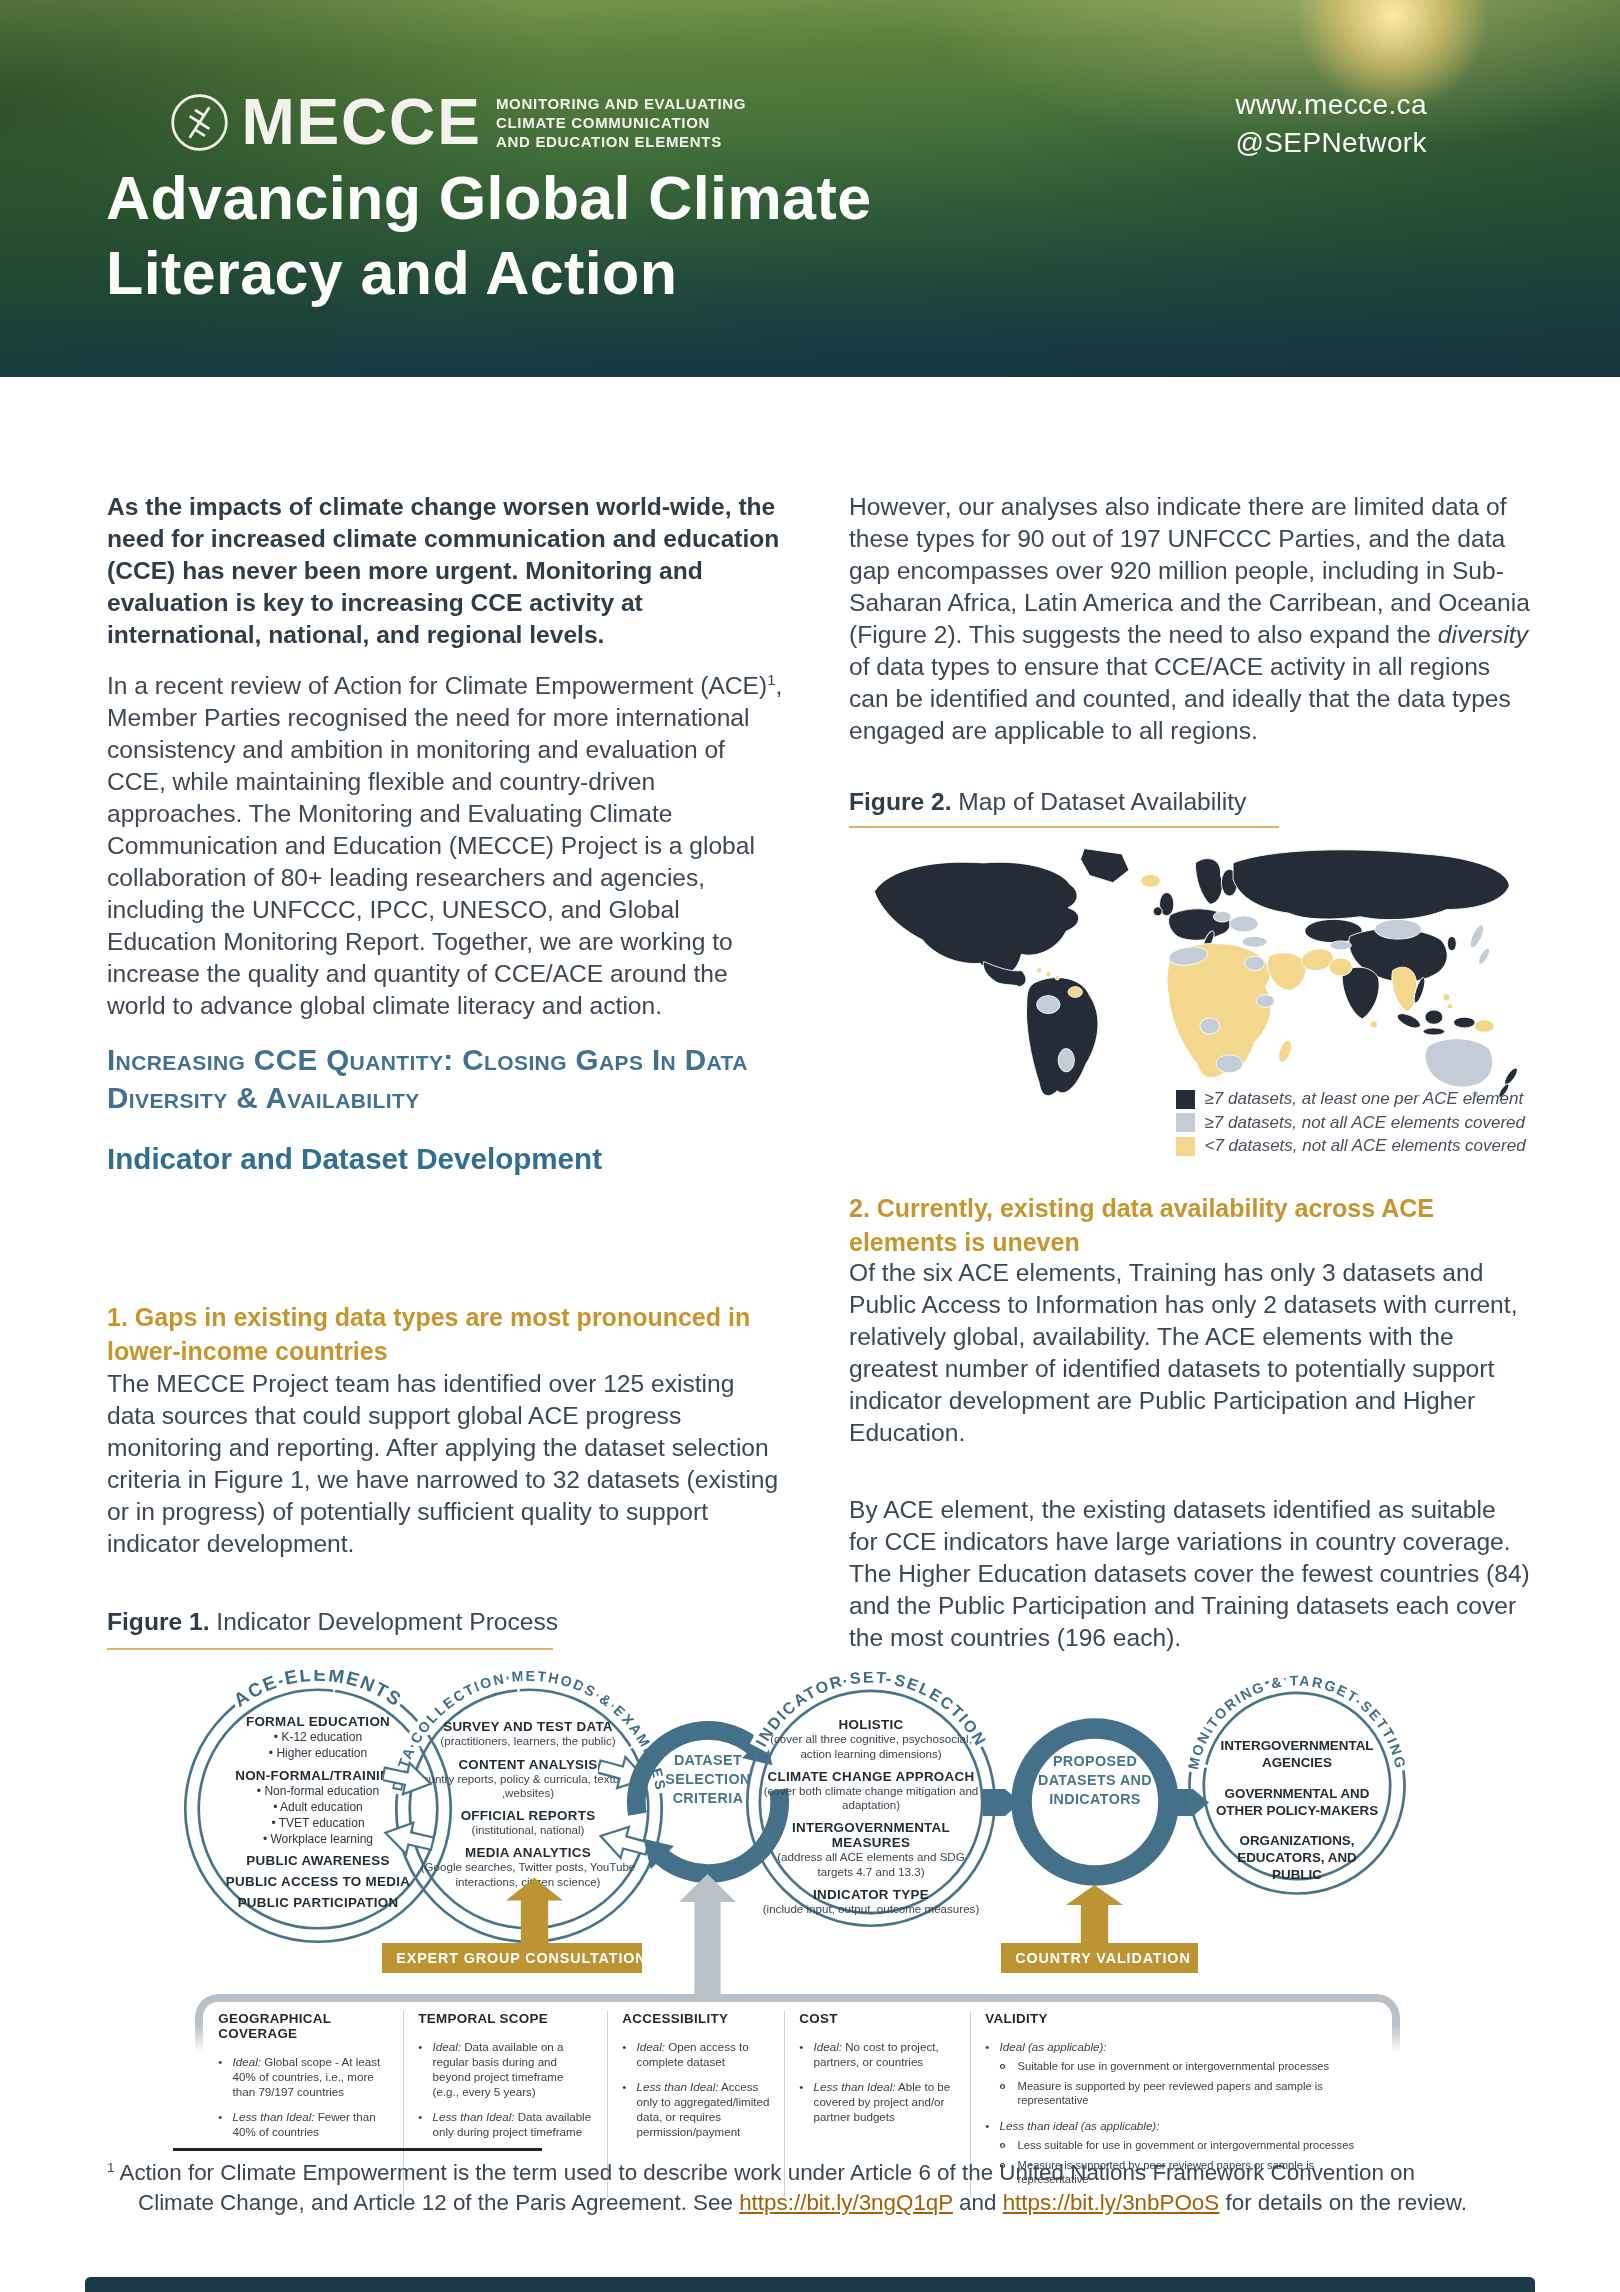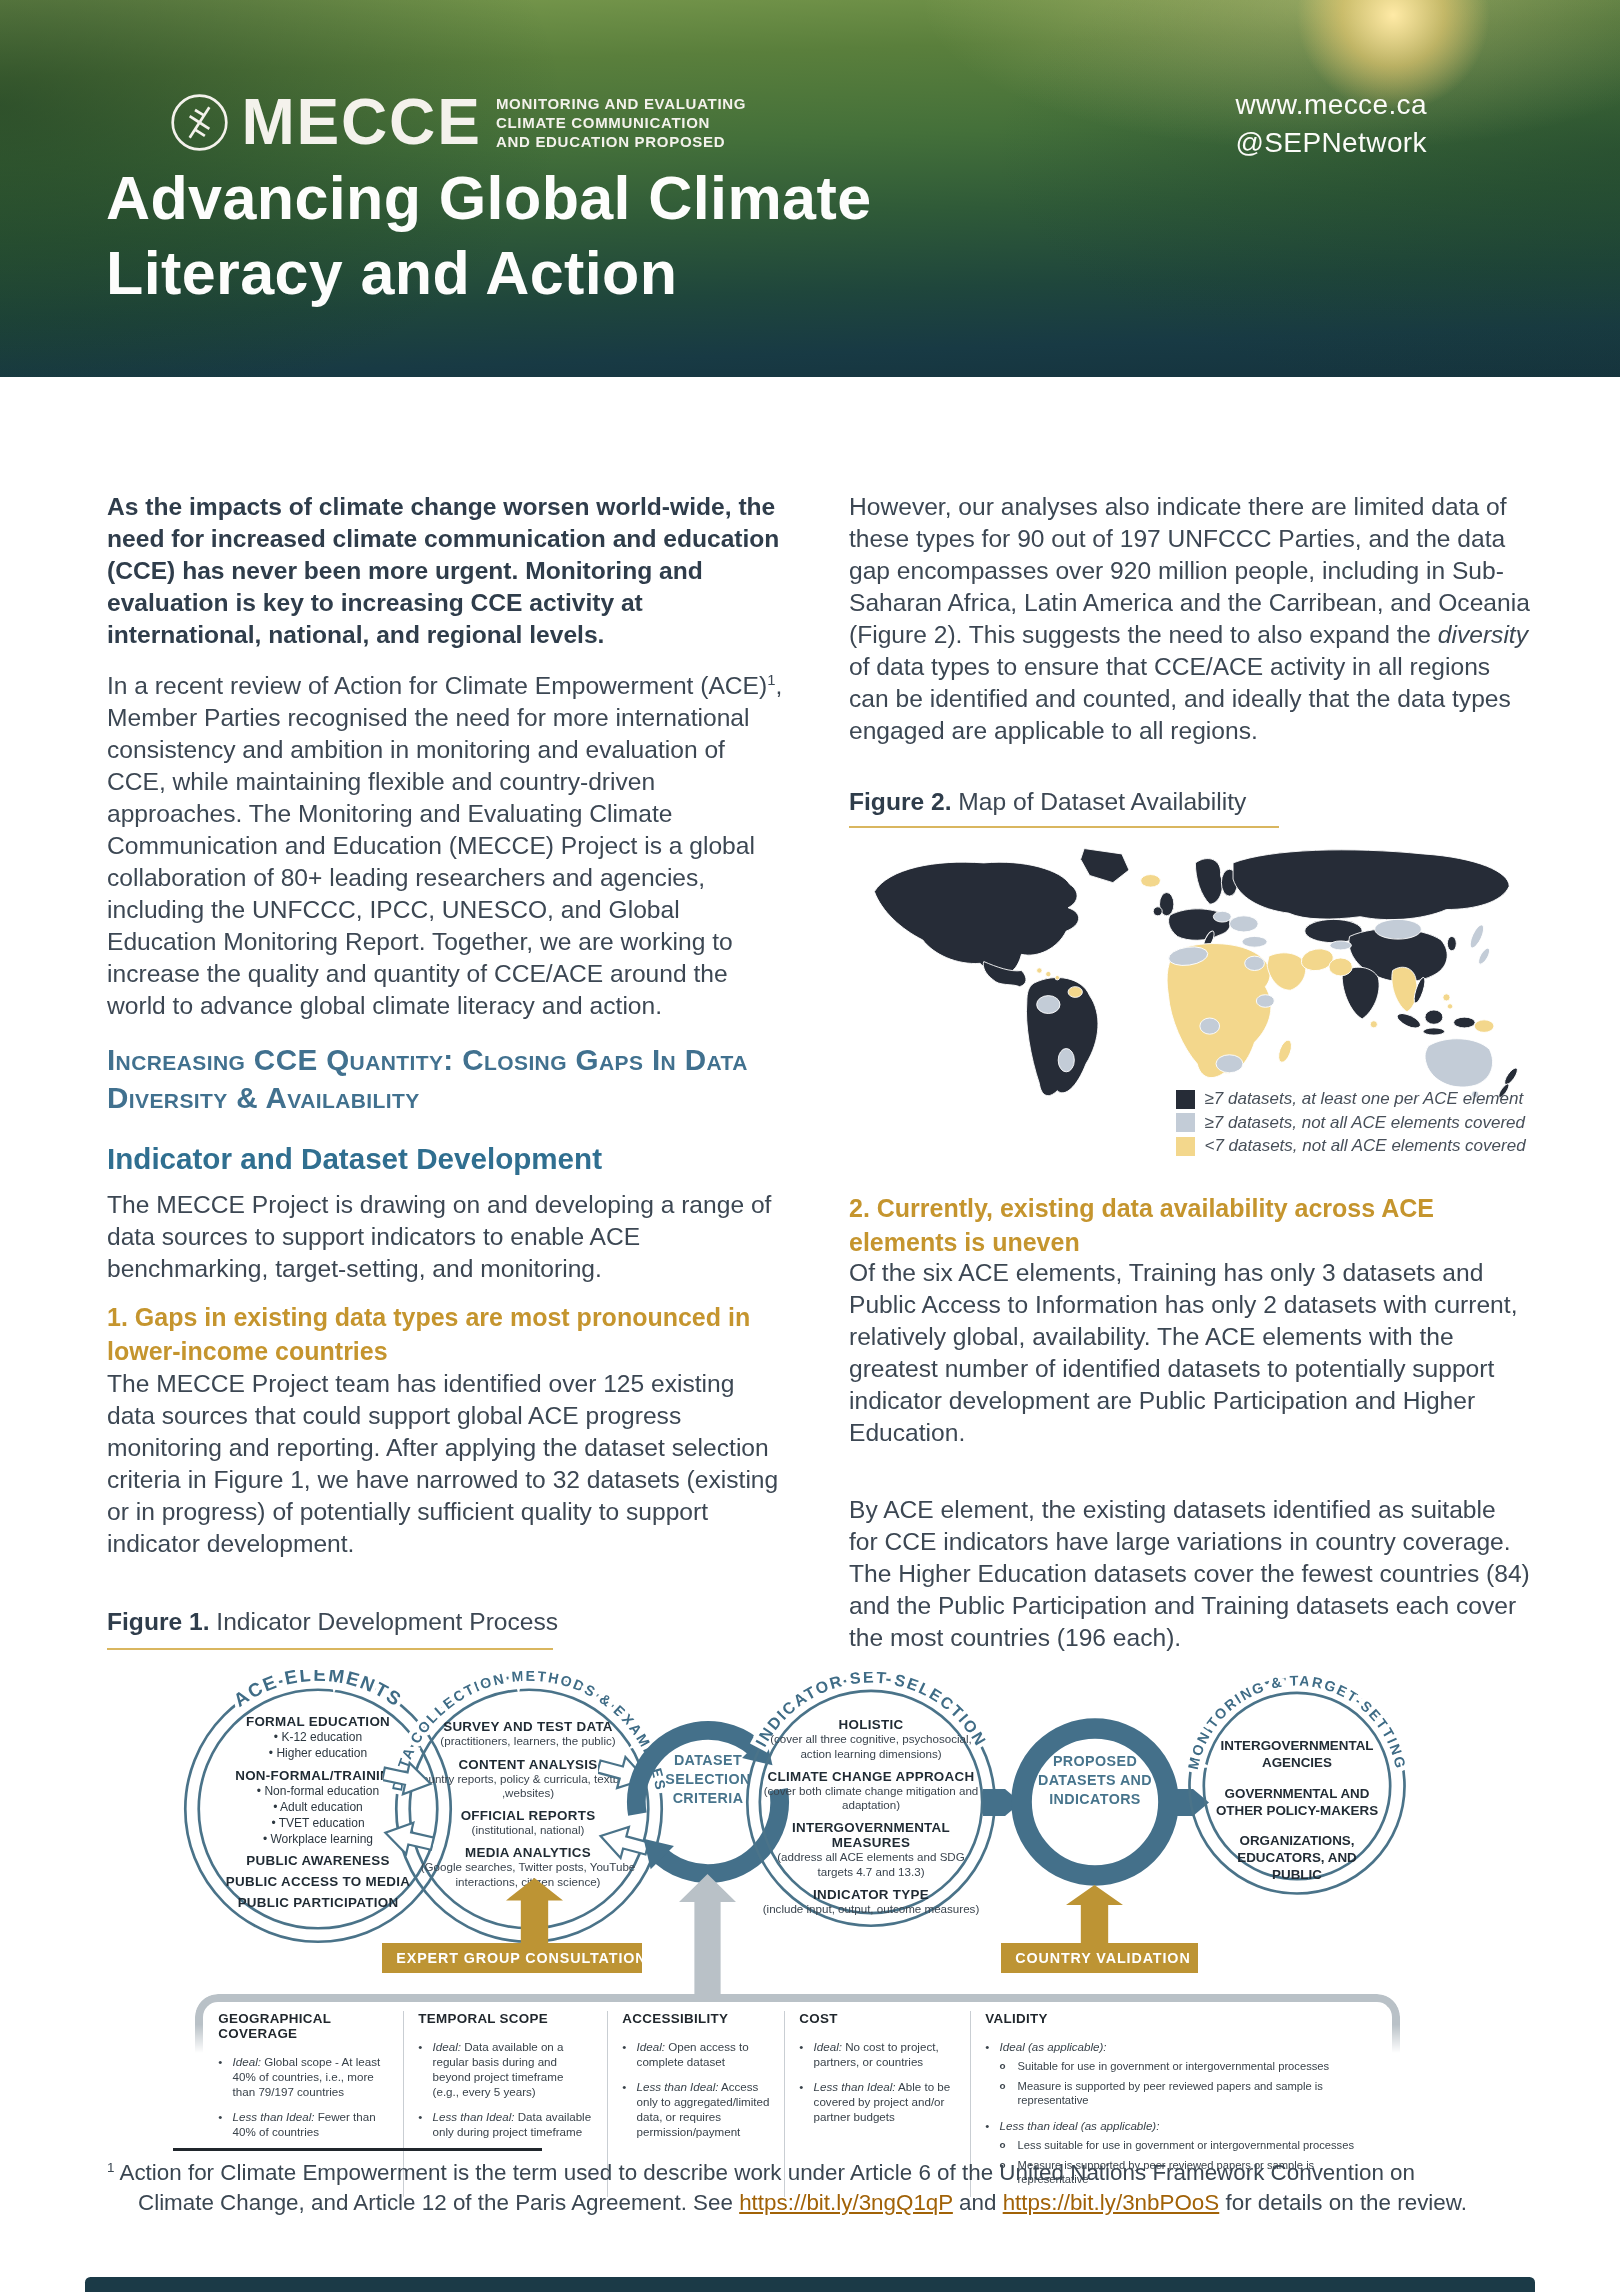--- a/index.html
+++ b/index.html
@@ -101,40 +101,39 @@
           <line x1="33" y1="33" x2="22" y2="26" stroke="#f4f2ec" stroke-width="3"></line>
           <line x1="33" y1="33" x2="44" y2="40" stroke="#f4f2ec" stroke-width="3"></line>
           <line x1="38" y1="25" x2="28" y2="19" stroke="#f4f2ec" stroke-width="3"></line>
           <line x1="28" y1="41" x2="39" y2="48" stroke="#f4f2ec" stroke-width="3"></line>
         </svg>
       </div>
       <div class="logo-word">MECCE</div>
       <div class="logo-sub">
         <div>MONITORING AND EVALUATING</div>
         <div>CLIMATE COMMUNICATION</div>
-        <div>AND EDUCATION PROPOSED</div>
+        <div>AND EDUCATION ELEMENTS</div>
       </div>
     </div>
     <div class="site-links">
       <div>www.mecce.ca</div>
       <div>@SEPNetwork</div>
     </div>
     <h1 class="title">
       <span>Advancing Global Climate</span><br>
       <span>Literacy and Action</span>
     </h1>
   </div>
 
   <div class="blk bold-intro" style="left:107px;top:491px;">As the impacts of climate change worsen world-wide, the need for increased climate communication and education (CCE) has never been more urgent. Monitoring and evaluation is key to increasing CCE activity at international, national, and regional levels.</div>
   <div class="blk" style="left:107px;top:670px;">
     <span>In a recent review of Action for Climate Empowerment (ACE)</span><sup class="refmark">1</sup><span>, Member Parties recognised the need for more international consistency and ambition in monitoring and evaluation of CCE, while maintaining flexible and country-driven approaches. The Monitoring and Evaluating Climate Communication and Education (MECCE) Project is a global collaboration of 80+ leading researchers and agencies, including the UNFCCC, IPCC, UNESCO, and Global Education Monitoring Report. Together, we are working to increase the quality and quantity of CCE/ACE around the world to advance global climate literacy and action.</span>
   </div>
   <div class="blk sub-head" style="left:107px;top:1143px;">Indicator and Dataset Development</div>
   <div class="blk sec-head" style="left:107px;top:1041px;">Increasing CCE Quantity: Closing Gaps In Data Diversity &amp; Availability</div>
-  <div class="blk" style="left:107px;top:1189px;">The MECCE Project is drawing on and developing a range of data sources to support indicators to enable ACE benchmarking, target-setting, and monitoring.</div>
   <div class="blk orange-head" style="left:107px;top:1300px;">1. Gaps in existing data types are most pronounced in lower-income countries</div>
   <div class="blk" style="left:107px;top:1368px;">The MECCE Project team has identified over 125 existing data sources that could support global ACE progress monitoring and reporting. After applying the dataset selection criteria in Figure 1, we have narrowed to 32 datasets (existing or in progress) of potentially sufficient quality to support indicator development.</div>
   <div class="blk fig-cap" style="left:107px;top:1606px;">
     <b>Figure 1.</b><span> Indicator Development Process</span>
   </div>
   <div class="gold-rule" style="left:107px;top:1648px;width:446px;"></div>
 
   <div class="blk" style="left:849px;top:491px;">
     <span>However, our analyses also indicate there are limited data of these types for 90 out of 197 UNFCCC Parties, and the data gap encompasses over 920 million people, including in Sub-Saharan Africa, Latin America and the Carribean, and Oceania (Figure 2). This suggests the need to also expand the </span><span class="it">diversity</span><span> of data types to ensure that CCE/ACE activity in all regions can be identified and counted, and ideally that the data types engaged are applicable to all regions.</span>
   </div>

